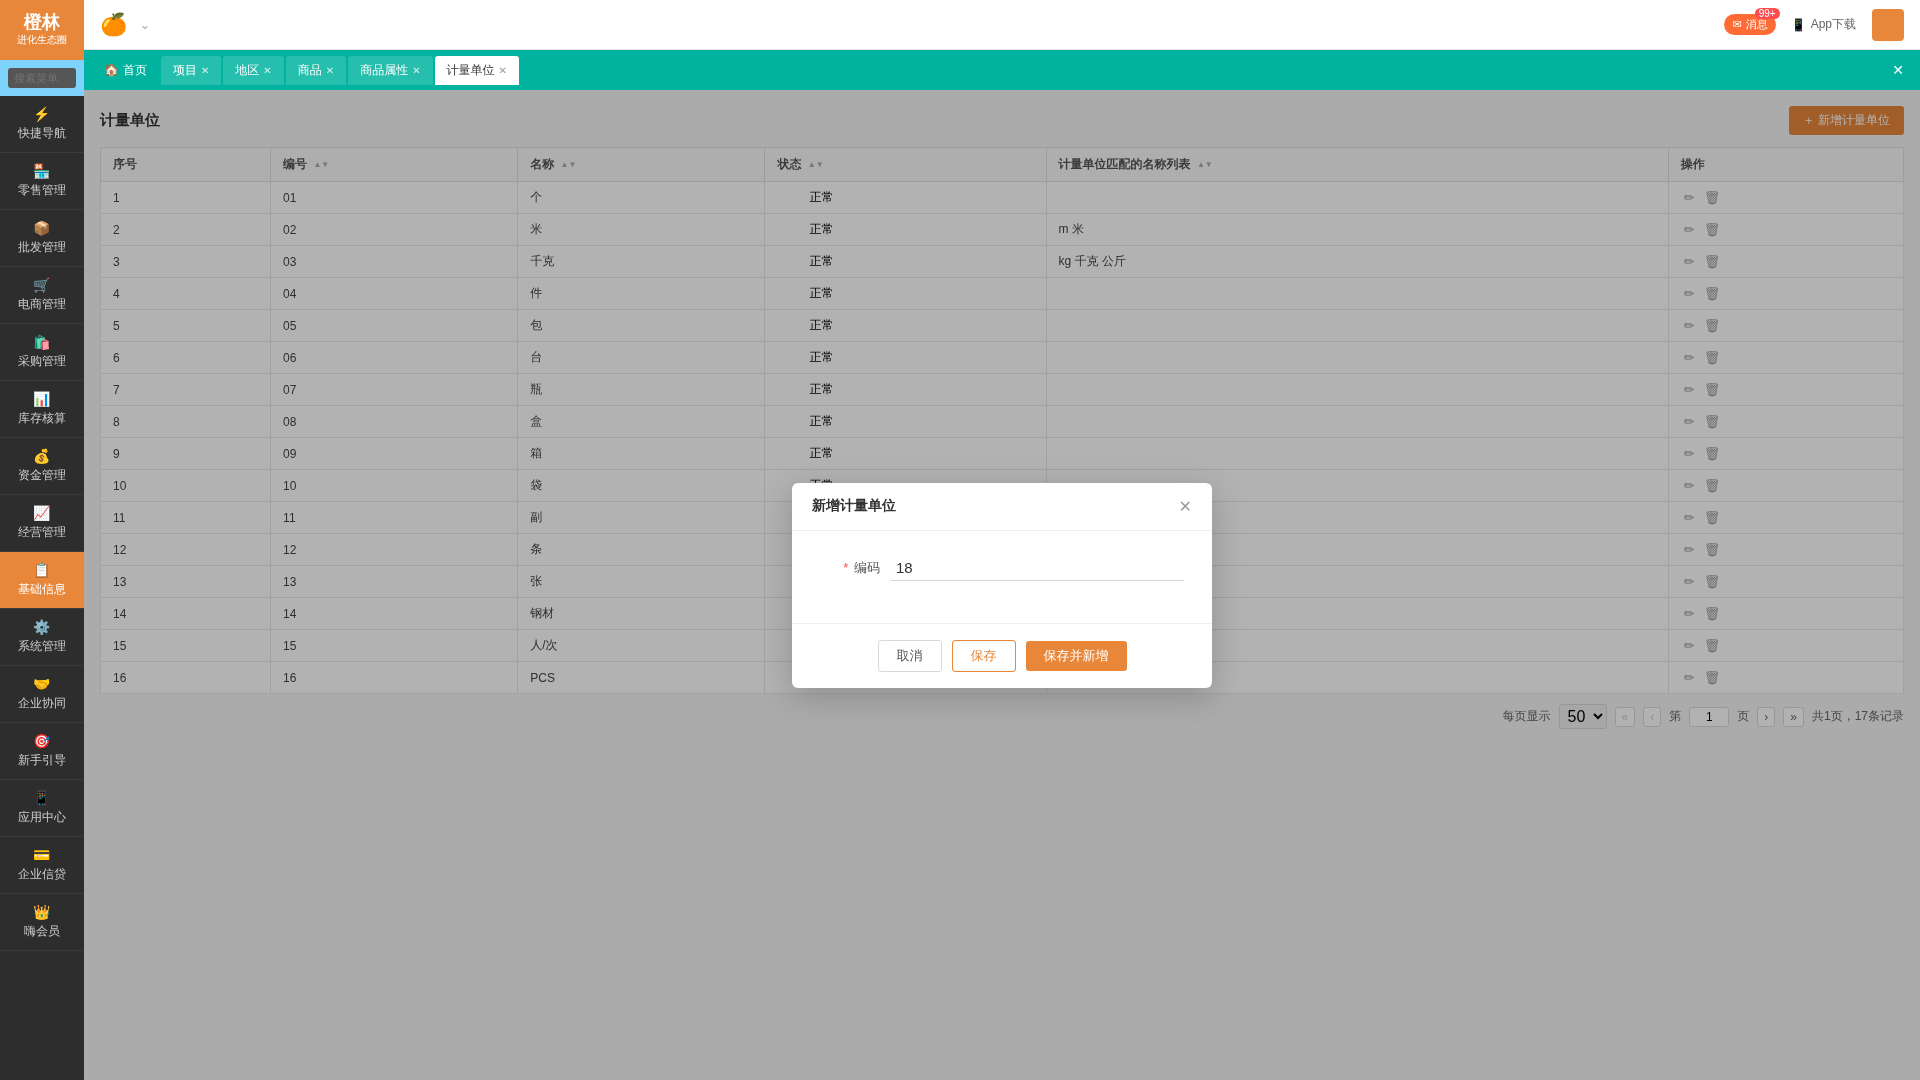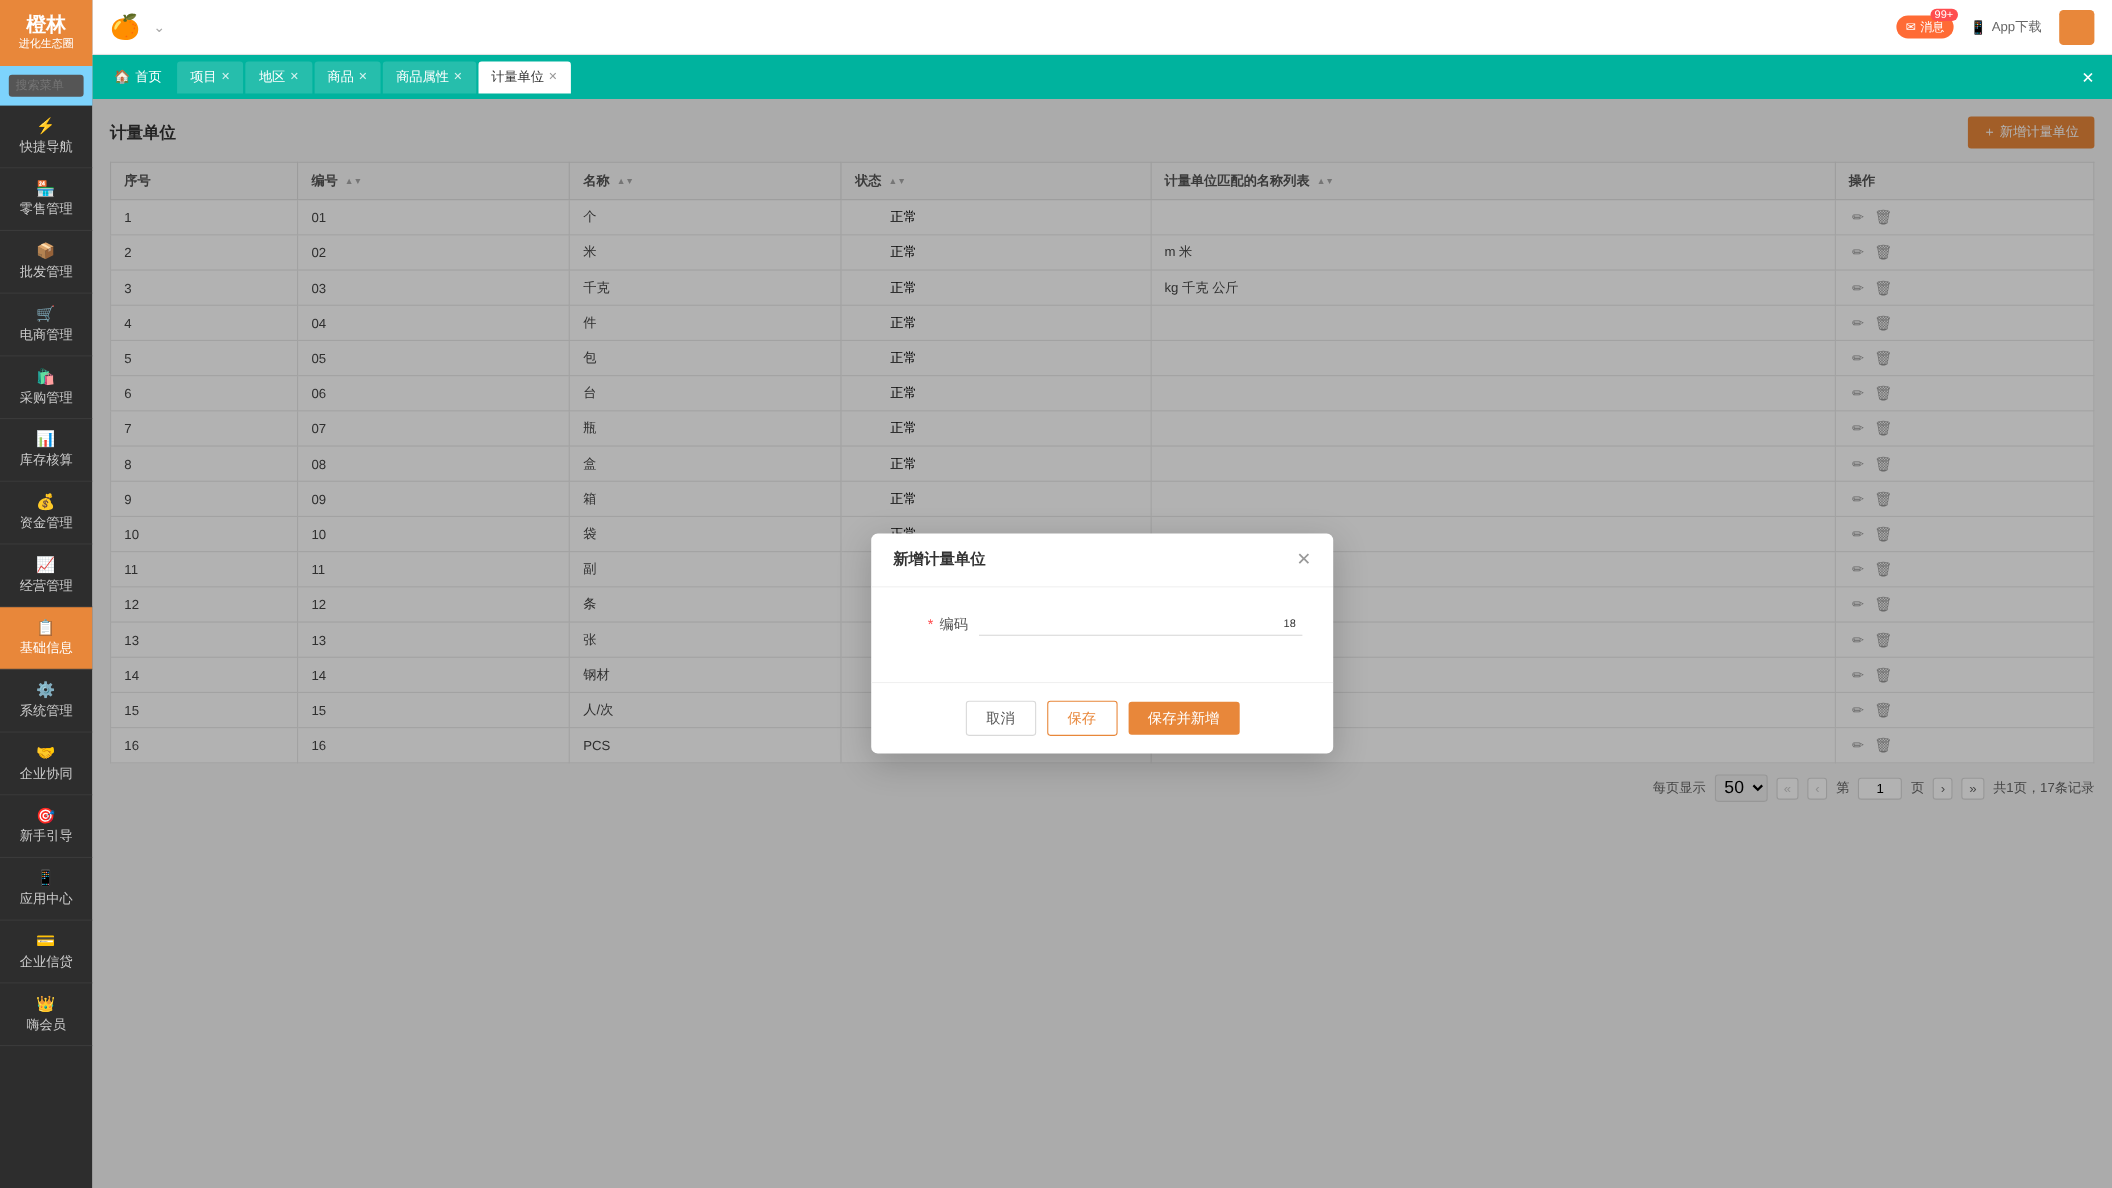--- a/index.html
+++ b/index.html
@@ -335,24 +335,23 @@
     }
     .form-label .required {
       color: #ff4d4f;
       margin-right: 2px;
     }
     .form-input {
       flex: 1;
       border: none;
       border-bottom: 1px solid #d9d9d9;
       padding: 4px 6px;
-      font-size: 10px;
+      font-size: 15px;
       outline: none;
       color: #333;
-      text-align: right;
     }
     .form-input.has-value { color: #333; }
     .form-input::placeholder { color: #bbb; font-size: 12px; }
     .modal-footer {
       display: flex;
       align-items: center;
       justify-content: center;
       gap: 10px;
       padding: 16px 20px;
       border-top: 1px solid #f0f0f0;

